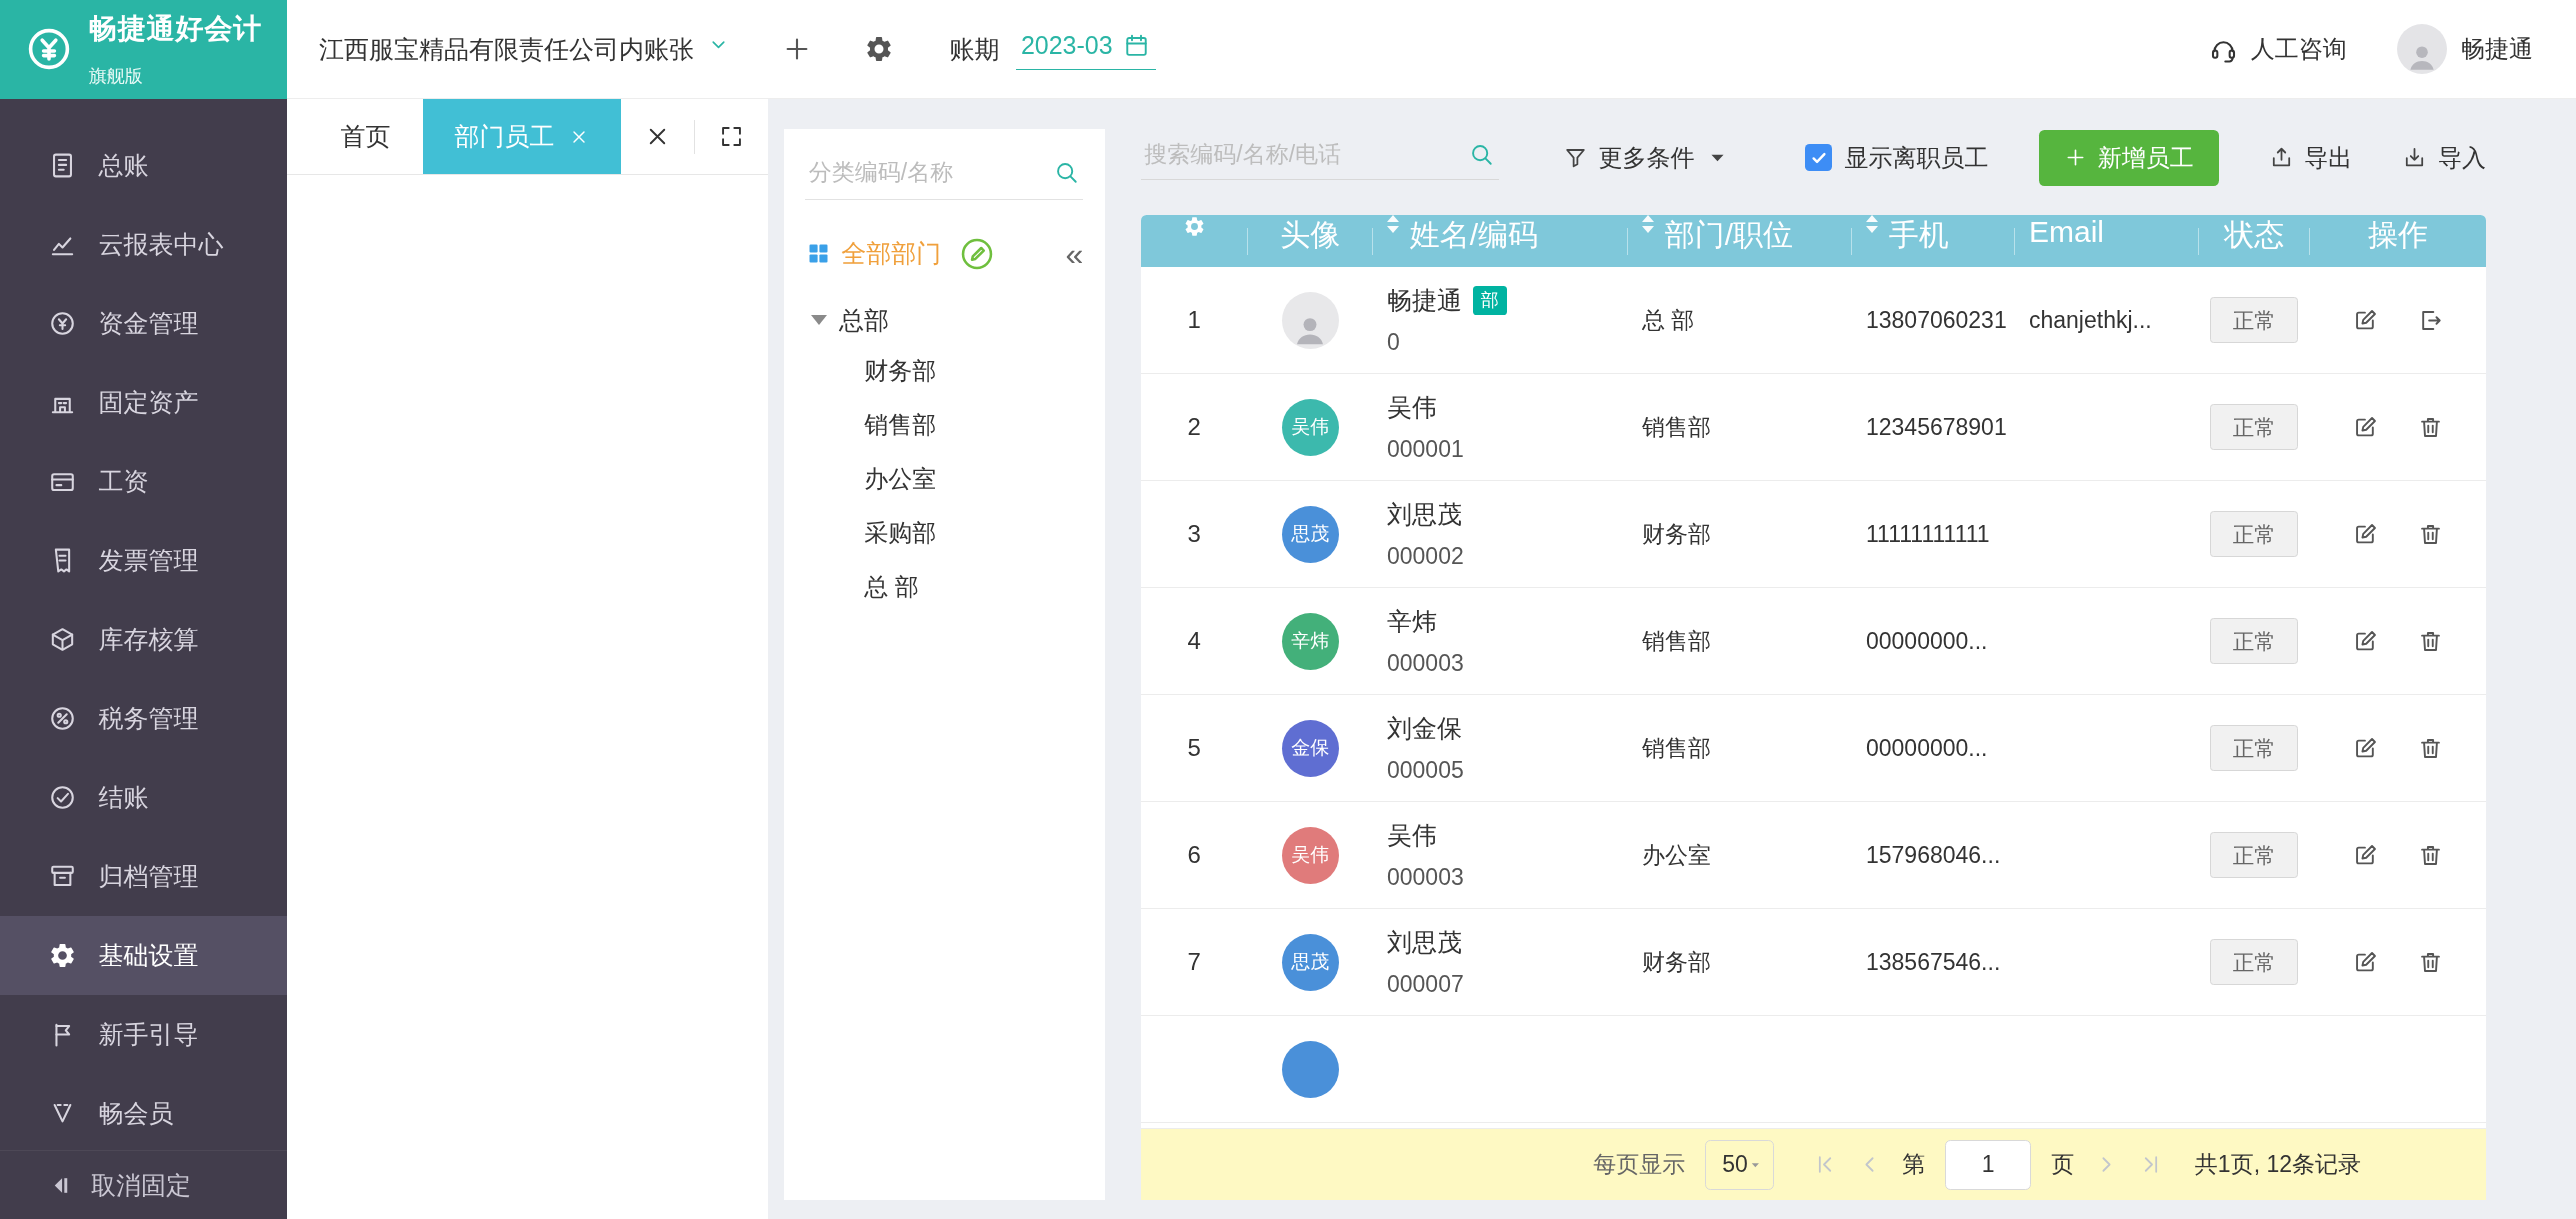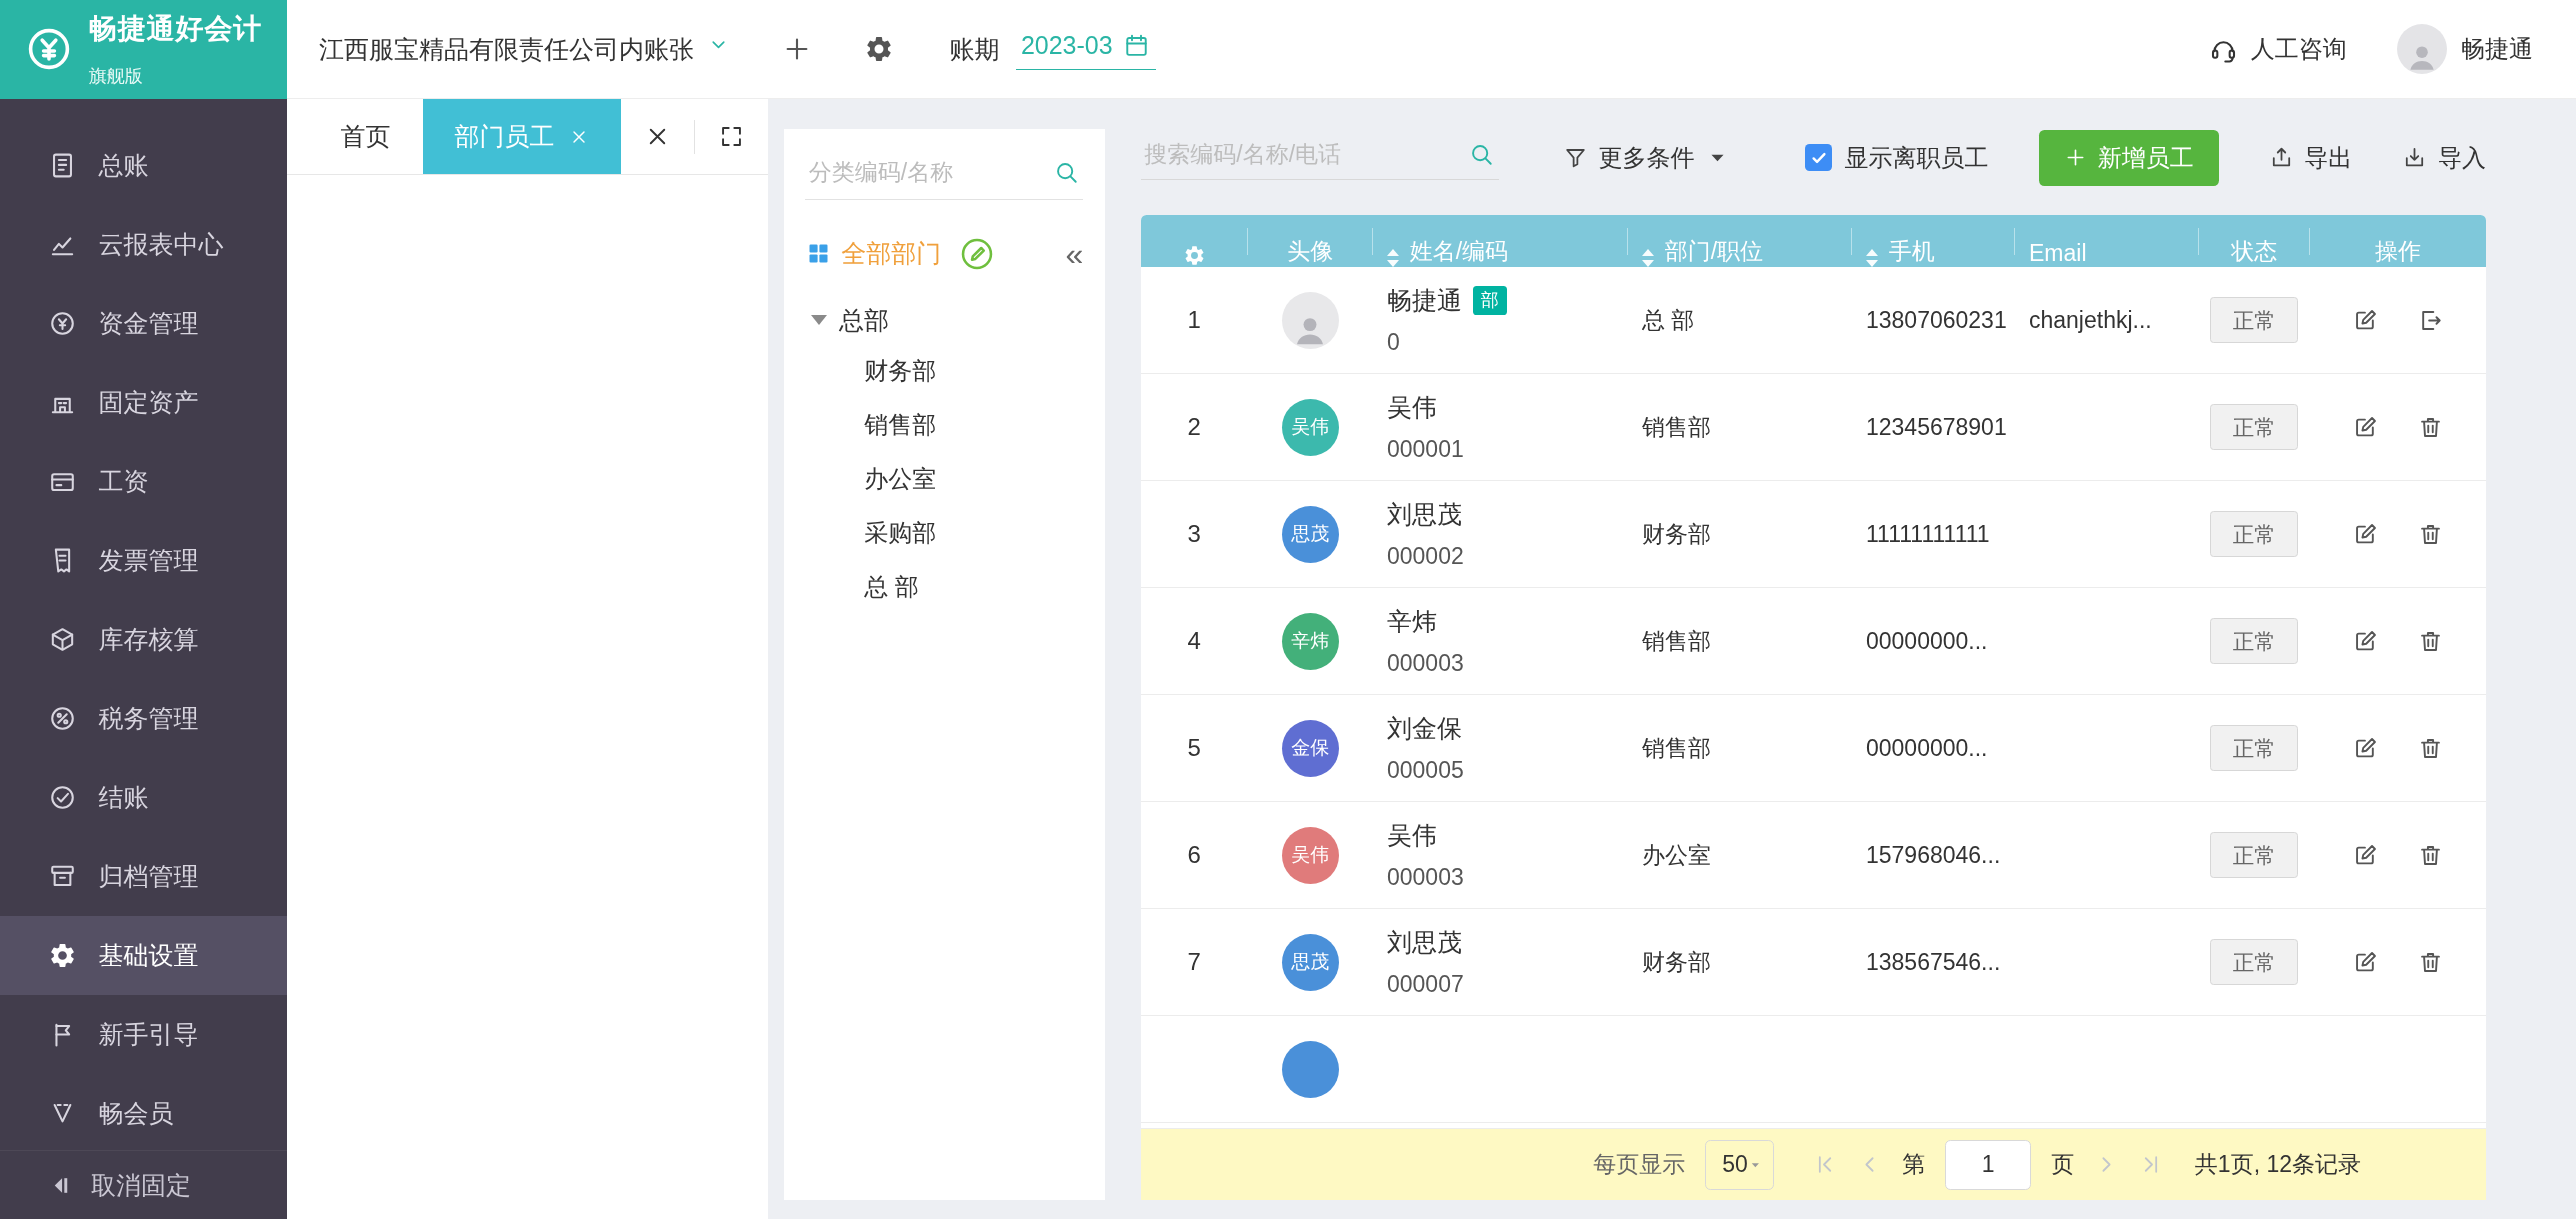--- a/index.html
+++ b/index.html
@@ -82,21 +82,21 @@
   .checkbox{width:27px;height:27px;background:var(--checkbox,#3d8df5);border-radius:4.5px;display:flex;align-items:center;justify-content:center;flex:none}
   .checkbox .icon{width:18px;height:18px;color:#fff}
   .btn-add{display:flex;align-items:center;gap:10.7px;background:var(--add-button,#56b53e);color:#fff;border:none;border-radius:5.4px;height:56px;padding:0 25px;font-size:24px;cursor:pointer;font-family:inherit}
   .btn-add .icon{width:23px;height:23px;color:#fff}
   .tb-link{display:flex;align-items:center;gap:10.7px;font-size:24px;color:#333;margin-left:50px;cursor:pointer}
   .tb-link .icon{width:25px;height:25px;color:#444}
 
   .card{flex:1;margin-top:29px;background:#fff;display:flex;flex-direction:column;min-height:0;border-radius:5.4px 5.4px 0 0;overflow:hidden}
   .thead,.trow{display:grid;grid-template-columns:107px 125px 255px 224px 163px 184px 1fr 176px}
   .thead{background:var(--table-header,#7fc8da);height:52px;flex:none;color:#fff}
-  .th{display:flex;align-items:flex-end;font-size:23px;position:relative;padding-left:14.3px}
+  .th{display:flex;align-items:flex-start;font-size:30px;position:relative;padding-left:14.3px}
   .th-c{justify-content:center;padding-left:0}
   .th:not(:last-child)::after{content:"";position:absolute;right:0;top:12.5px;bottom:12.5px;width:0.9px;background:rgba(255,255,255,.45)}
   .th .icon{width:23px;height:23px;color:#fff;cursor:pointer}
   .sort{display:inline-flex;flex-direction:column;gap:3.6px;margin-right:10.7px}
   .sort i{display:block;width:0;height:0;border-left:6.3px solid transparent;border-right:6.3px solid transparent}
   .sort .up{border-bottom:7.2px solid rgba(255,255,255,.95)}
   .sort .dn{border-top:7.2px solid rgba(255,255,255,.95)}
   .tbody{flex:1;overflow:hidden;min-height:0}
   .trow{height:107px;border-bottom:0.9px solid #ececec;align-items:center;background:#fff}
   .td{display:flex;align-items:center;padding-left:14.3px;min-width:0}

